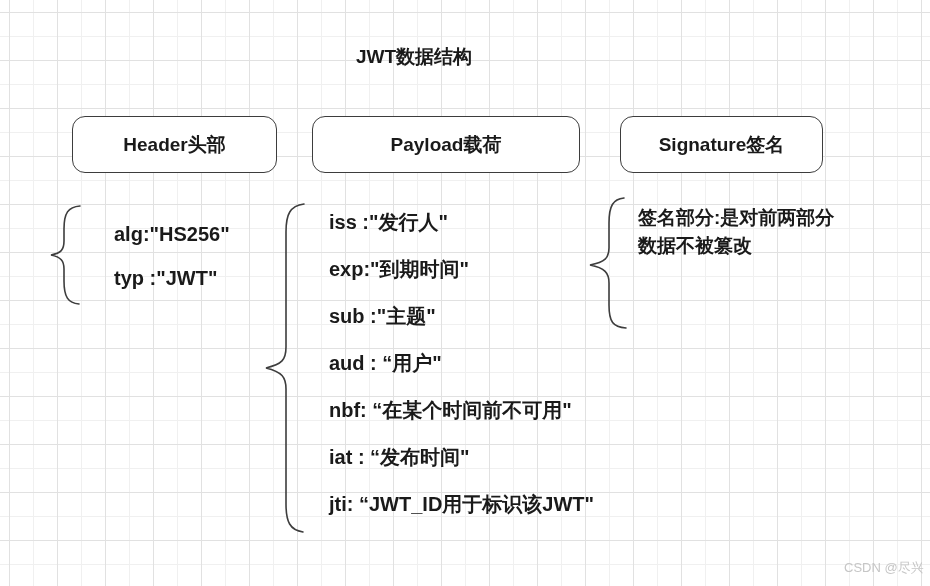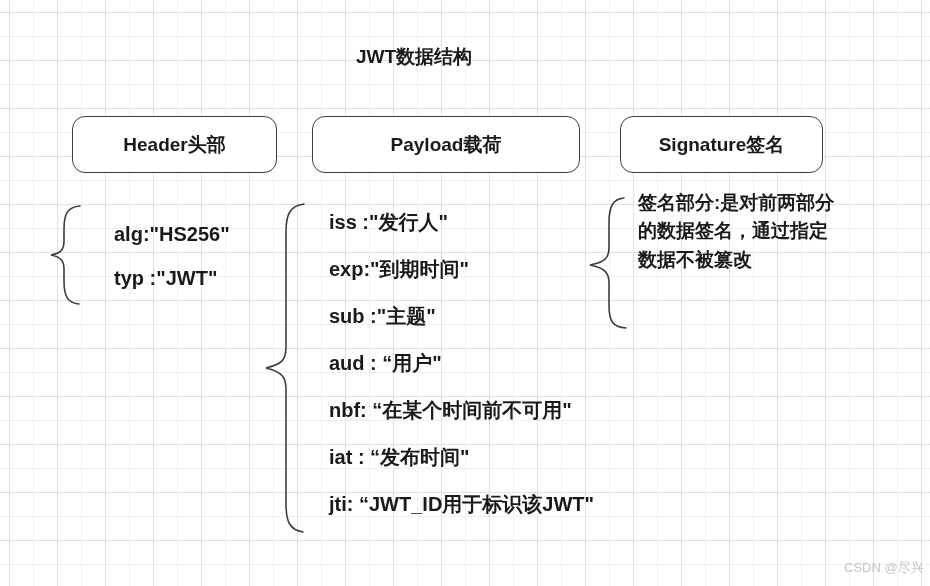--- a/index.html
+++ b/index.html
@@ -70,21 +70,21 @@
   .header-items {
     left: 114px; top: 212px;
     font-size: 20px; line-height: 44px;
   }
   .payload-items {
     left: 329px; top: 199px;
     font-size: 20px; line-height: 47px;
   }
   .signature-note {
     position: absolute;
-    left: 638px; top: 189px;
+    left: 638px; top: 204px;
     font-size: 19px;
     font-weight: bold;
     line-height: 28.4px;
     white-space: nowrap;
   }
   .watermark {
     position: absolute;
     left: 844px; top: 559px;
     font-size: 13px;
     font-weight: normal;
@@ -137,19 +137,18 @@
     <div>exp:"到期时间"</div>
     <div>sub :"主题"</div>
     <div>aud : “用户"</div>
     <div>nbf: “在某个时间前不可用"</div>
     <div>iat : “发布时间"</div>
     <div>jti: “JWT_ID用于标识该JWT"</div>
   </div>
 
   <div class="signature-note">
     <div>签名部分:是对前两部分</div>
-    <div>的数据签名，通过指定</div>
     <div>数据不被篡改</div>
   </div>
 
   <div class="watermark">CSDN @尽兴</div>
 
 </div>
 
 </body></html>

